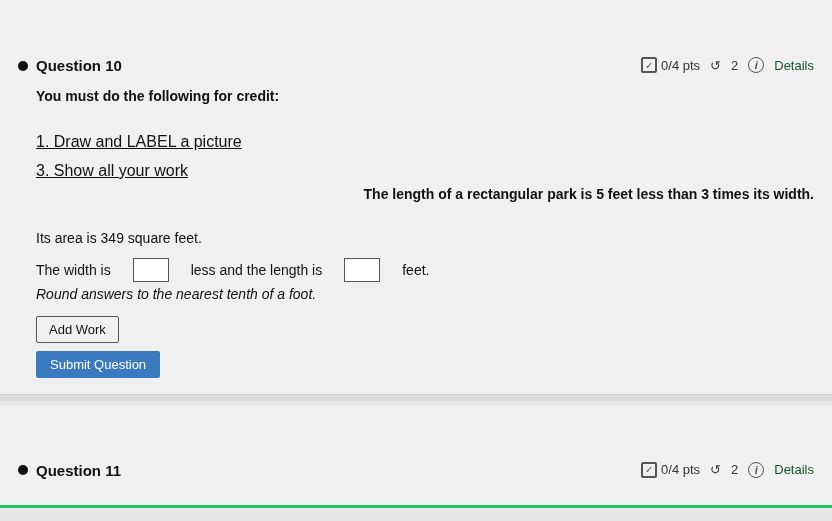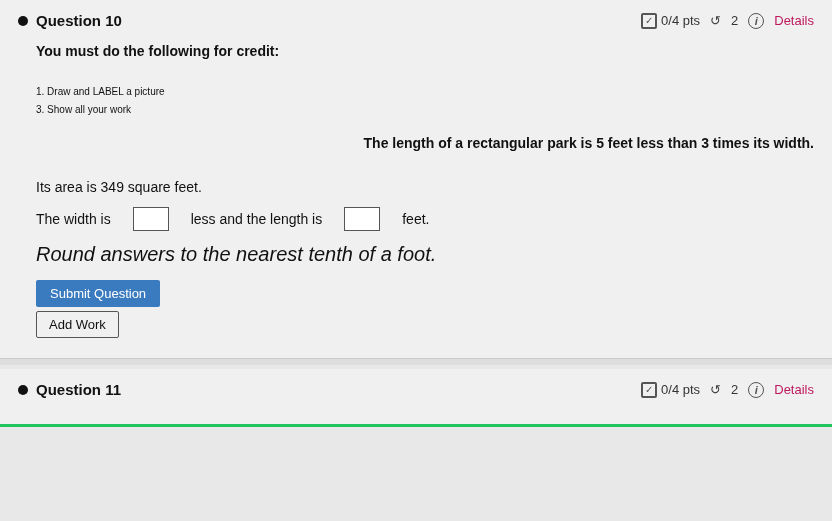--- a/index.html
+++ b/index.html
@@ -17,22 +17,23 @@
       overflow: hidden;
     }
     .question-block {
       background-color: #f0f0f0;
       padding: 12px 18px;
       border-bottom: 1px solid #ccc;
     }
     .question-header {
       display: flex;
       justify-content: space-between;
-      align-items: center;
+      align-items: flex-start;
       margin-bottom: 14px;
+      margin-top: 45px;
     }
     .question-title {
       display: flex;
       align-items: center;
       font-weight: bold;
       font-size: 15px;
     }
     .bullet-dot {
       width: 10px;
       height: 10px;
@@ -79,67 +80,68 @@
       border: 1.5px solid #555;
       border-radius: 50%;
       font-size: 11px;
       font-style: italic;
       color: #555;
       font-weight: bold;
       cursor: pointer;
     }
     .details-link {
       font-size: 13px;
-      color: #be185d;
+      color: #14532d;
       cursor: pointer;
       text-decoration: none;
     }
     .question-body {
       padding-left: 18px;
     }
     .instructions {
       font-weight: bold;
       margin-bottom: 24px;
       font-size: 14px;
     }
     .instruction-list {
       list-style: none;
-      margin-bottom: 16px;
+      margin-bottom: 0;
       line-height: 1.8;
-      font-size: 10px;
+      font-size: 16px;
+      text-decoration: underline;
     }
     .problem-statement {
       font-weight: bold;
       margin-bottom: 8px;
       font-size: 14px;
       text-align: right;
     }
     .area-statement {
       margin-bottom: 12px;
       font-size: 14px;
       margin-top: 28px;
     }
     .answer-line {
       display: flex;
       align-items: center;
       gap: 22px;
-      margin-bottom: 12px;
+      margin-bottom: 4px;
       font-size: 14px;
     }
     .answer-box {
       width: 36px;
       height: 24px;
       border: 1.5px solid #555;
       background: #fff;
       display: inline-block;
     }
     .round-note {
       font-style: italic;
       margin-bottom: 14px;
-      font-size: 20px;
+      font-size: 14px;
     }
     .btn-add-work {
       display: inline-block;
       padding: 5px 12px;
       border: 1.5px solid #555;
       background: #f0f0f0;
       color: #111;
       font-size: 13px;
       cursor: pointer;
       margin-bottom: 8px;
@@ -204,24 +206,24 @@
         <span>The width is</span>
         <span class="answer-box"></span>
         <span>less and the length is</span>
         <span class="answer-box"></span>
         <span>feet.</span>
       </div>
 
       <div class="round-note">Round answers to the nearest tenth of a foot.</div>
 
       <div>
+        <button class="btn-add-work">Add Work</button>
+      </div>
+      <div>
         <button class="btn-submit">Submit Question</button>
-      </div>
-      <div>
-        <button class="btn-add-work">Add Work</button>
       </div>
     </div>
   </div>
 
   <div class="divider"></div>
 
   <div class="question-block-bottom">
     <div class="question-header">
       <div class="question-title">
         <span class="bullet-dot"></span>

